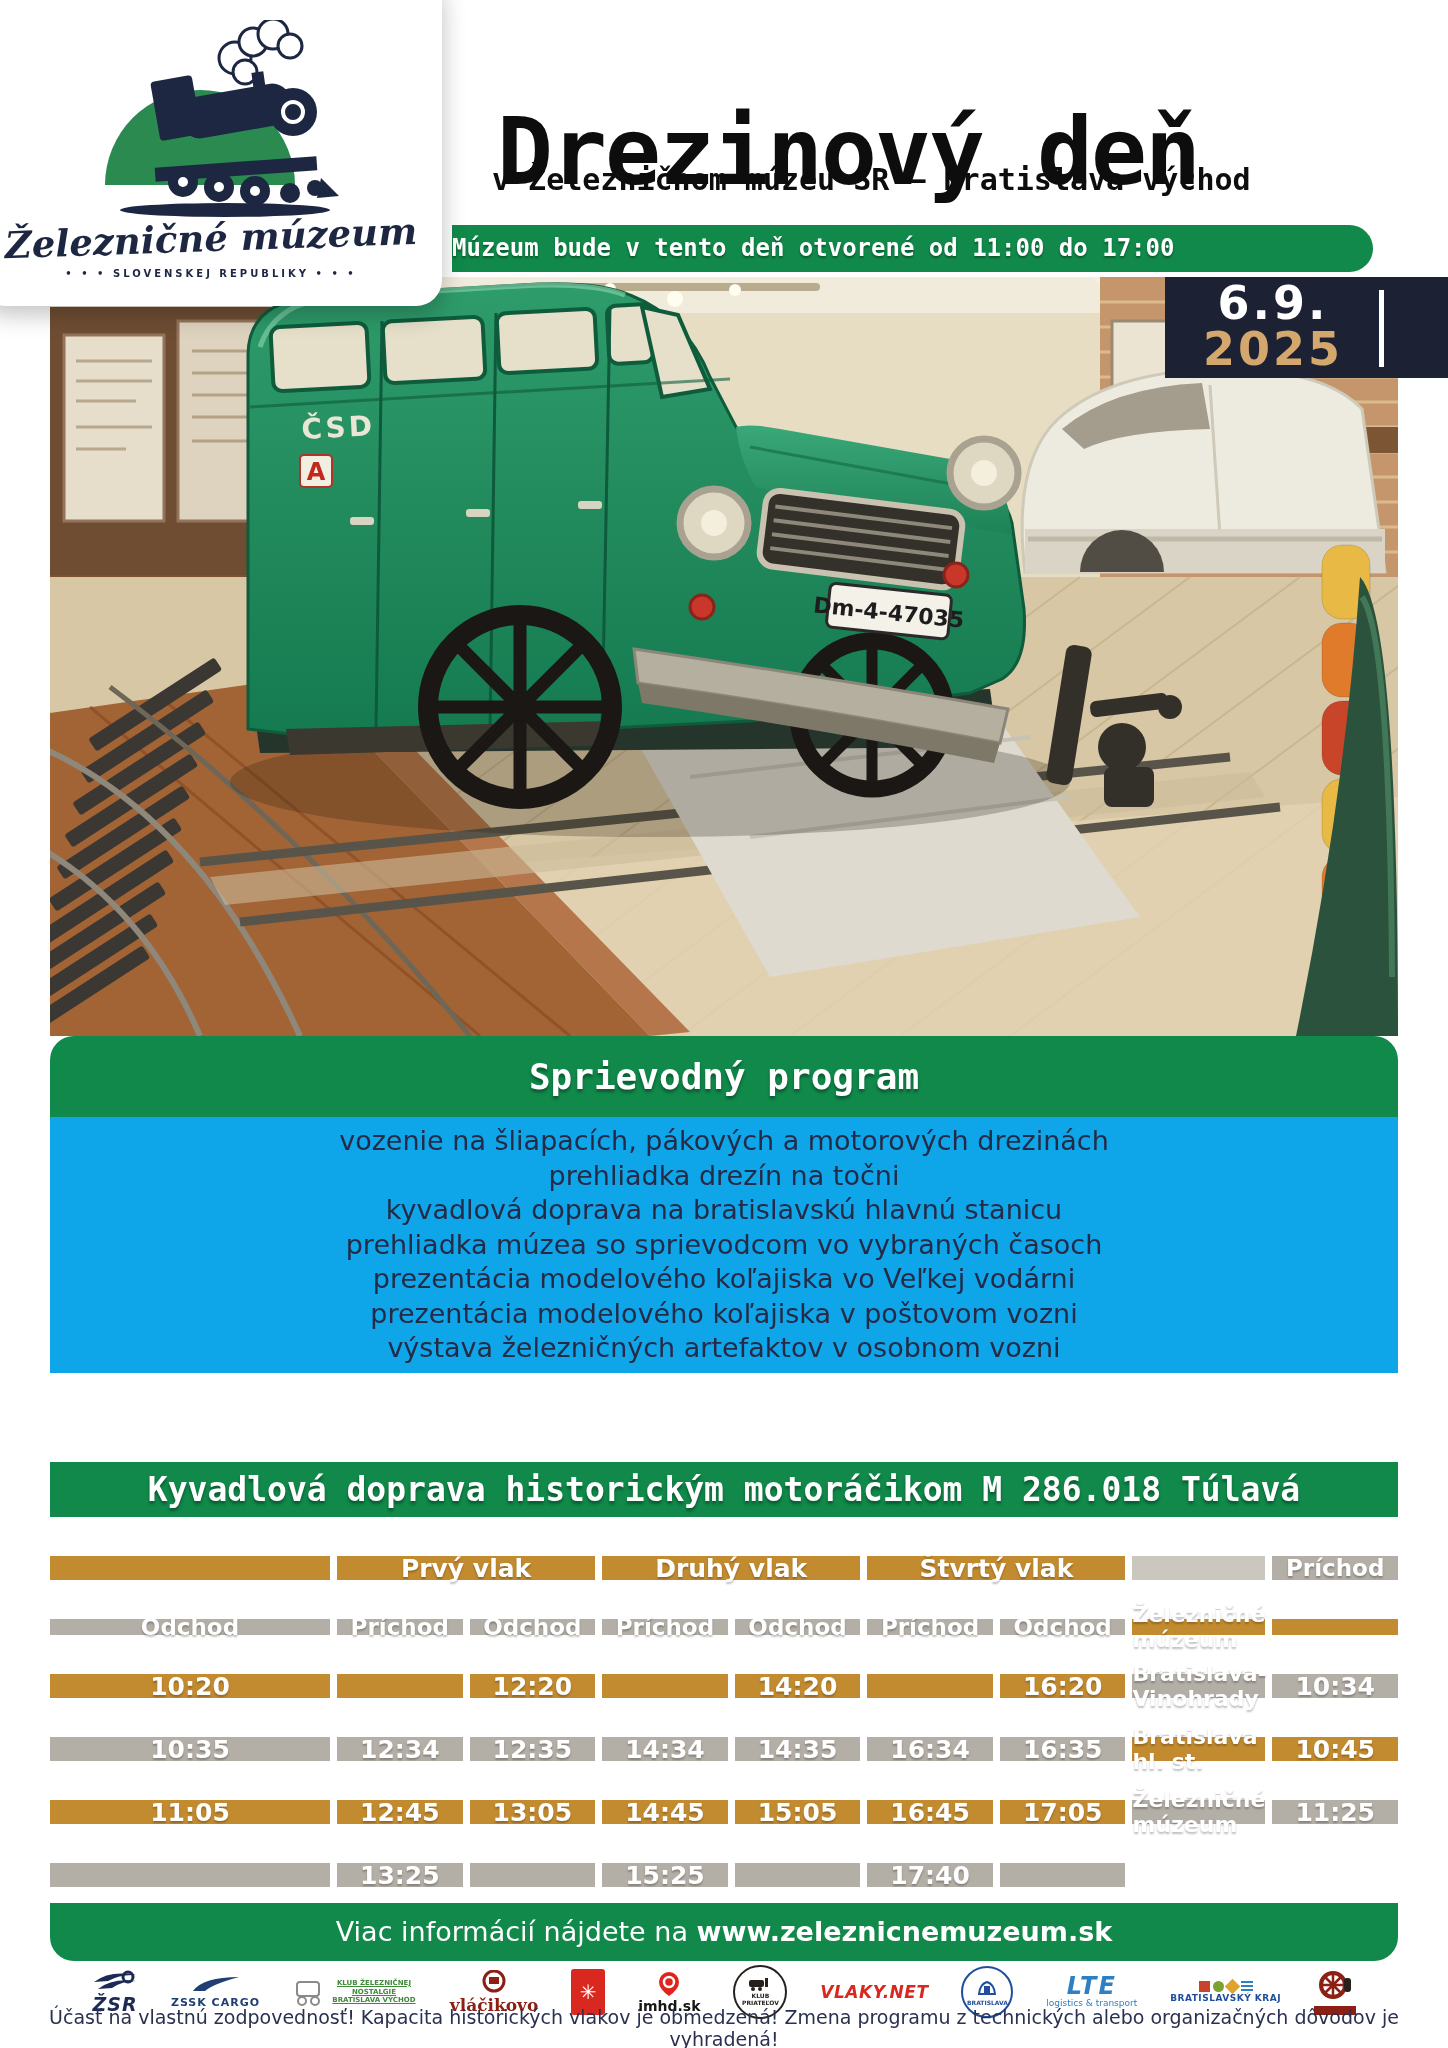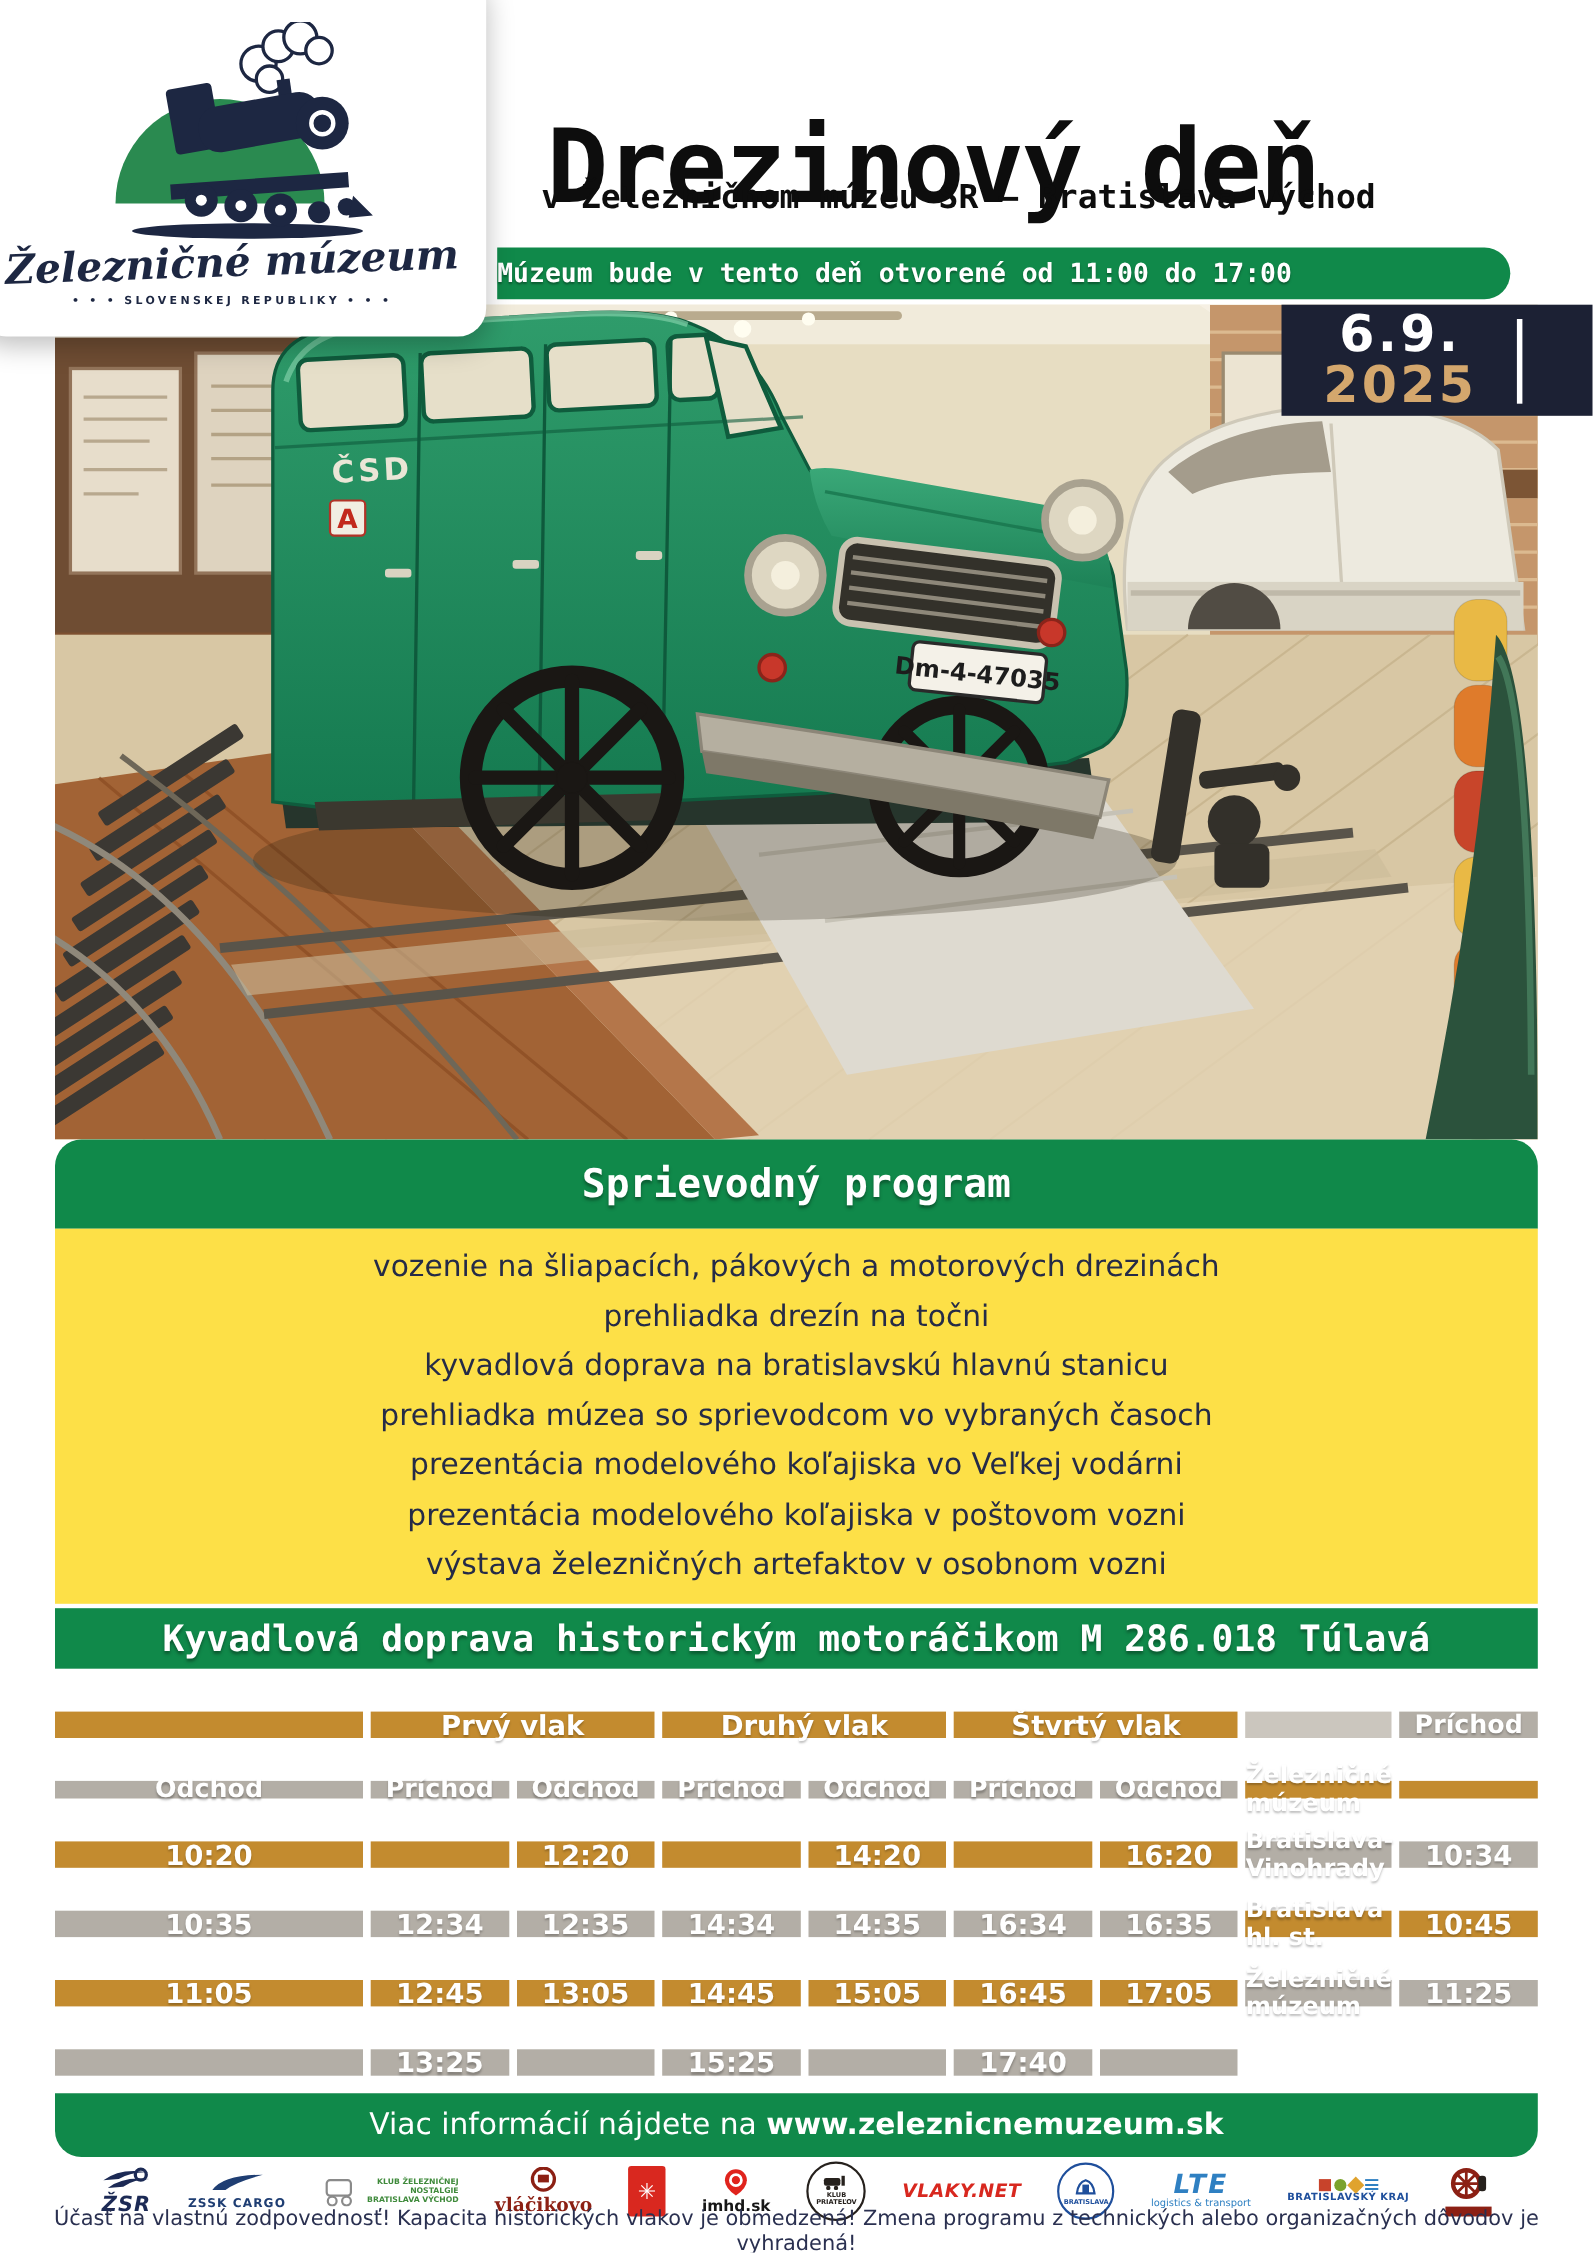--- a/index.html
+++ b/index.html
@@ -31,21 +31,21 @@
   .logo-sub::before{content:"• • •  ";} .logo-sub::after{content:"  • • •";}
 
   
   .photo{position:absolute;left:50px;top:277px;width:1348px;height:759px;overflow:hidden;background:#e7ddc2;}
   .photo svg{display:block;}
 
   
   .banner{position:absolute;left:50px;width:1348px;background:#10894a;color:#fff;text-align:center;
           text-shadow:0 3px 3px rgba(0,0,0,.35);}
   .program-banner{top:1036px;height:81px;line-height:81px;font-size:36px;border-radius:24px 24px 0 0;}
-  .program-list{position:absolute;left:50px;top:1117px;width:1348px;height:341px;background:#fde047;
+  .program-list{position:absolute;left:50px;top:1117px;width:1348px;height:256px;background:#0ea5e9;
                 display:flex;flex-direction:column;justify-content:space-evenly;align-items:center;padding:6px 14px;box-sizing:border-box;}
   .program-item{font-size:27px;color:#252b47;line-height:1.2;}
   .shuttle-banner{top:1462px;height:55px;line-height:55px;font-size:33px;}
 
   
   .tt{position:absolute;left:50px;top:1524px;width:1348px;display:grid;
       grid-template-columns:280px repeat(8,1fr);grid-template-rows:56px 48px 56px 56px 56px 56px;gap:7px;}
   .cell{display:flex;align-items:center;justify-content:center;color:#fff;font-weight:bold;
         text-shadow:0 2px 2px rgba(0,0,0,.25);margin-top:32px;}
   .c-gold{background:#c38b2f;} .c-grey{background:#b3aea6;} .c-lgrey{background:#cbc6be;}
@@ -54,21 +54,21 @@
 
   
   .info-banner{top:1903px;height:58px;line-height:58px;font-size:27px;border-radius:0 0 24px 24px;text-shadow:none;}
   .info-banner b{font-weight:bold;}
   .logos{position:absolute;left:50px;top:1964px;width:1348px;height:56px;display:flex;
          align-items:center;justify-content:space-between;padding:0 42px;box-sizing:border-box;}
   .logo{display:flex;flex-direction:column;align-items:center;justify-content:center;gap:1px;}
   .zsr-t{font-size:19px;font-weight:bold;font-style:italic;color:#1c2a55;letter-spacing:1px;}
   .zc-t{font-size:11px;font-weight:bold;color:#1f3e73;letter-spacing:1px;}
   .klub-n{flex-direction:row;gap:4px;}
-  .kn-t{width:86px;font-size:7px;font-weight:bold;color:#3f8a3b;line-height:1.25;text-align:right;}
+  .kn-t{width:86px;font-size:7px;font-weight:bold;color:#3f8a3b;line-height:1.25;text-align:center;text-decoration:underline;}
   .vl-t{font-size:17px;font-weight:bold;color:#8c2014;font-family:"DejaVu Serif","Liberation Serif",serif;}
   .red-sq{width:34px;height:46px;background:#d9281f;border-radius:3px;color:#fff;font-size:20px;
           display:flex;align-items:center;justify-content:center;}
   .imhd-t{font-size:14px;font-weight:bold;color:#161616;}
   .kp-c{width:50px;height:50px;border:2px solid #26211d;border-radius:50%;display:flex;flex-direction:column;
         align-items:center;justify-content:center;gap:2px;}
   .kp-t{font-size:6px;font-weight:bold;color:#26211d;text-align:center;line-height:1.1;}
   .vn-t{font-size:17px;font-weight:bold;font-style:italic;color:#d8281f;letter-spacing:.5px;}
   .km-c{width:48px;height:48px;border:2px solid #1f4f9c;border-radius:50%;display:flex;flex-direction:column;
         align-items:center;justify-content:center;gap:1px;}

